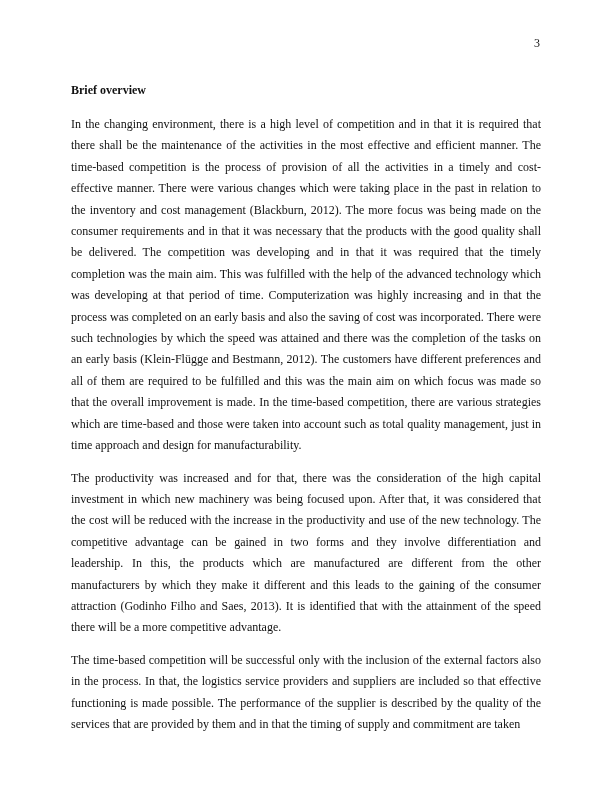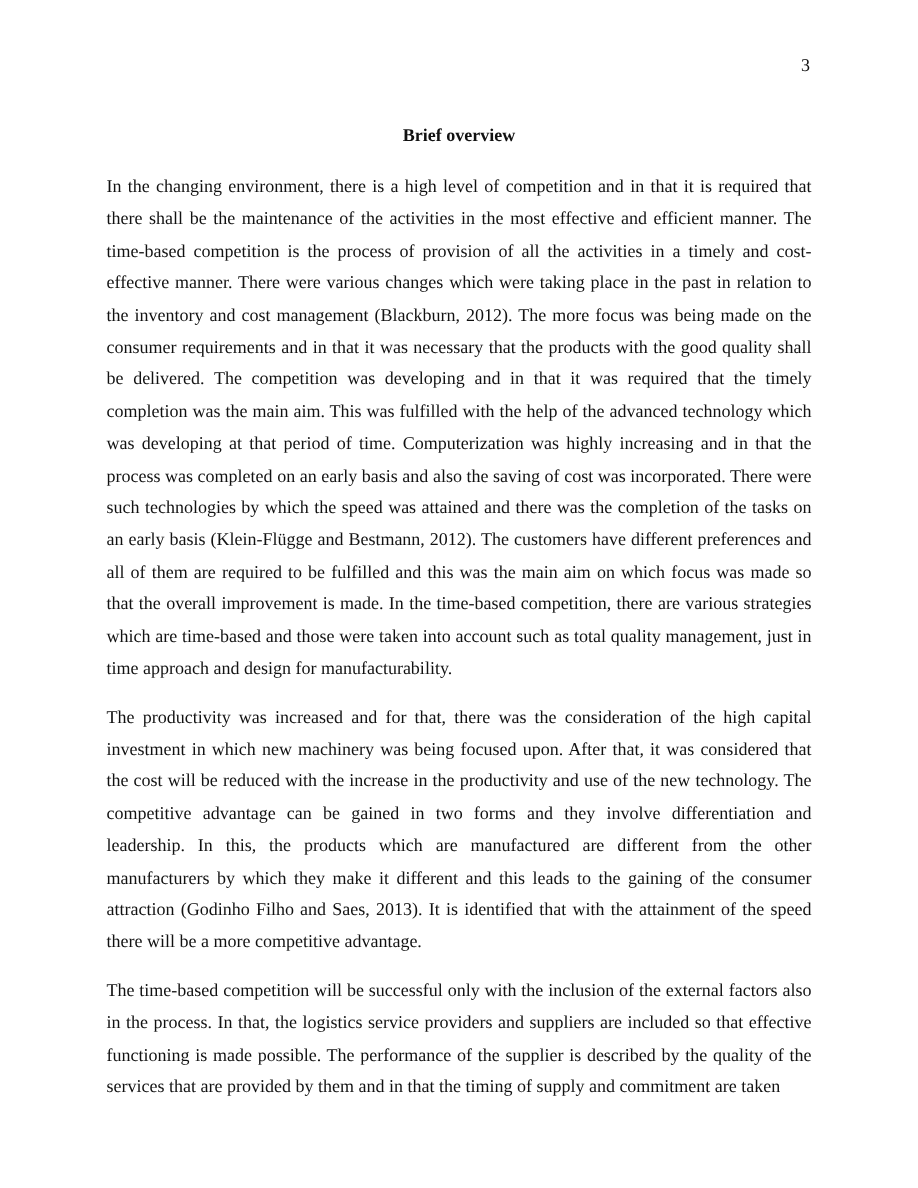--- a/index.html
+++ b/index.html
@@ -28,21 +28,20 @@
     position: absolute;
     top: 83px;
     left: 71px;
     width: 470px;
   }
   .heading {
     font-size: 12px;
     font-weight: bold;
     line-height: 14px;
     margin: 0 0 17px 0;
-    text-align: center;
   }
   .para {
     font-size: 12px;
     line-height: 21.4px;
     text-align: justify;
     margin: 0 0 11px 0;
   }
 </style>
 </head>
 <body>

